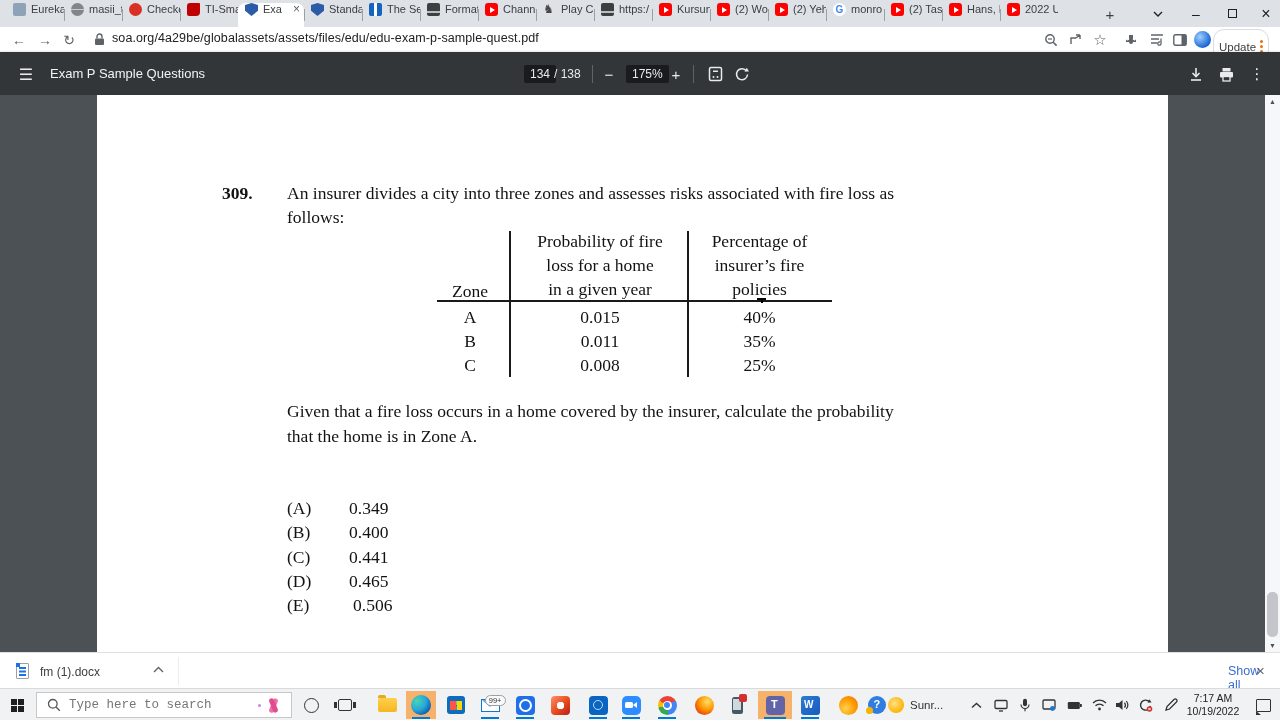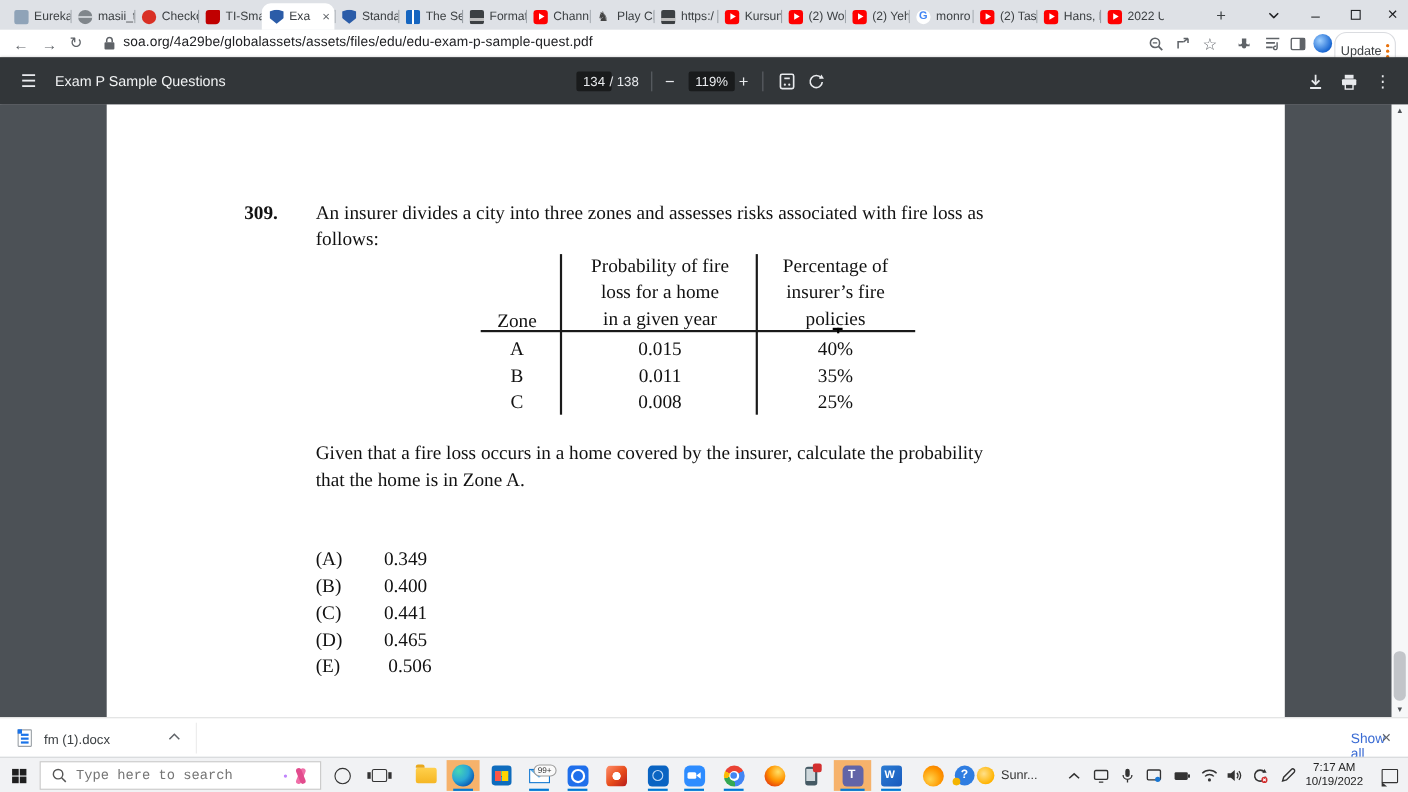--- a/index.html
+++ b/index.html
@@ -2,21 +2,21 @@
 <html><head>
 <meta charset="utf-8">
 <style>
   *{margin:0;padding:0;box-sizing:border-box}
   html,body{width:1280px;height:720px;overflow:hidden}
   body{font-family:"Liberation Sans","DejaVu Sans",sans-serif;position:relative;background:#dee1e6}
 
   
   .tabbar{position:absolute;left:0;top:0;width:1280px;height:27px;background:#dee1e6}
   .tabs{position:absolute;left:6px;top:3px;height:24px;display:flex}
-  .tab{flex:0 0 58px;display:flex;align-items:center;overflow:hidden;position:relative;height:24px;cursor:default}
+  .tab{flex:0 0 58px;display:flex;align-items:flex-start;overflow:hidden;position:relative;height:24px;cursor:default}
   .tab:not(.active):not(:first-child)::before{content:'';position:absolute;left:0;top:6px;height:12px;width:1px;background:#9aa0a6}
   .tab .tlabel{font-size:11px;color:#3c4043;white-space:nowrap;overflow:hidden;flex:1}
   .tab.active{background:#fff;border-radius:8px 8px 0 0;flex:0 0 66px;z-index:2}
   .tclose{font-size:12px;color:#5f6368;padding:0 4px;line-height:1}
   .fv{width:13px;height:13px;flex:none;margin:0 5px 0 7px;border-radius:2px;position:relative}
   .fv-eureka{background:#8fa3b8}
   .fv-globe{background:#80868b;border-radius:50%;background-image:linear-gradient(#80868b 45%,#c9cdd1 45%,#c9cdd1 55%,#80868b 55%)}
   .fv-apple{background:#d93025;border-radius:50%}
   .fv-ti{background:#c00000;border-radius:3px 1px 4px 2px}
   .fv-shield{background:#2b5ca8;border-radius:0;clip-path:polygon(50% 0,100% 15%,100% 60%,50% 100%,0 60%,0 15%)}
@@ -274,21 +274,21 @@
   </div>
 </div>
 
 <div class="pdfbar">
   <div class="picon" style="left:15px;font-size:16px">☰</div>
   <div class="title">Exam P Sample Questions</div>
   <div class="pbox" style="position:absolute;left:524px;top:13px">134</div>
   <div style="position:absolute;left:554px;top:15px;font-size:12px">/ 138</div>
   <div class="pdiv" style="left:592px"></div>
   <div class="picon" style="left:598px">−</div>
-  <div class="pbox" style="position:absolute;left:626px;top:13px">119%</div>
+  <div class="pbox" style="position:absolute;left:626px;top:13px">175%</div>
   <div class="picon" style="left:665px">+</div>
   <div class="pdiv" style="left:693px"></div>
   <div class="picon" style="left:704px">
     <svg class="ic" width="15" height="16" viewBox="0 0 15 16">
         <rect x="1.5" y="1.5" width="12" height="13" rx="1.5" fill="none" stroke="#e8eaed" stroke-width="1.5"></rect>
         <circle cx="5.5" cy="11" r="1" fill="#e8eaed"></circle>
         <circle cx="9.5" cy="11" r="1" fill="#e8eaed"></circle>
         <rect x="5" y="4.5" width="5" height="1.5" fill="#e8eaed"></rect>
       </svg>
   </div>

